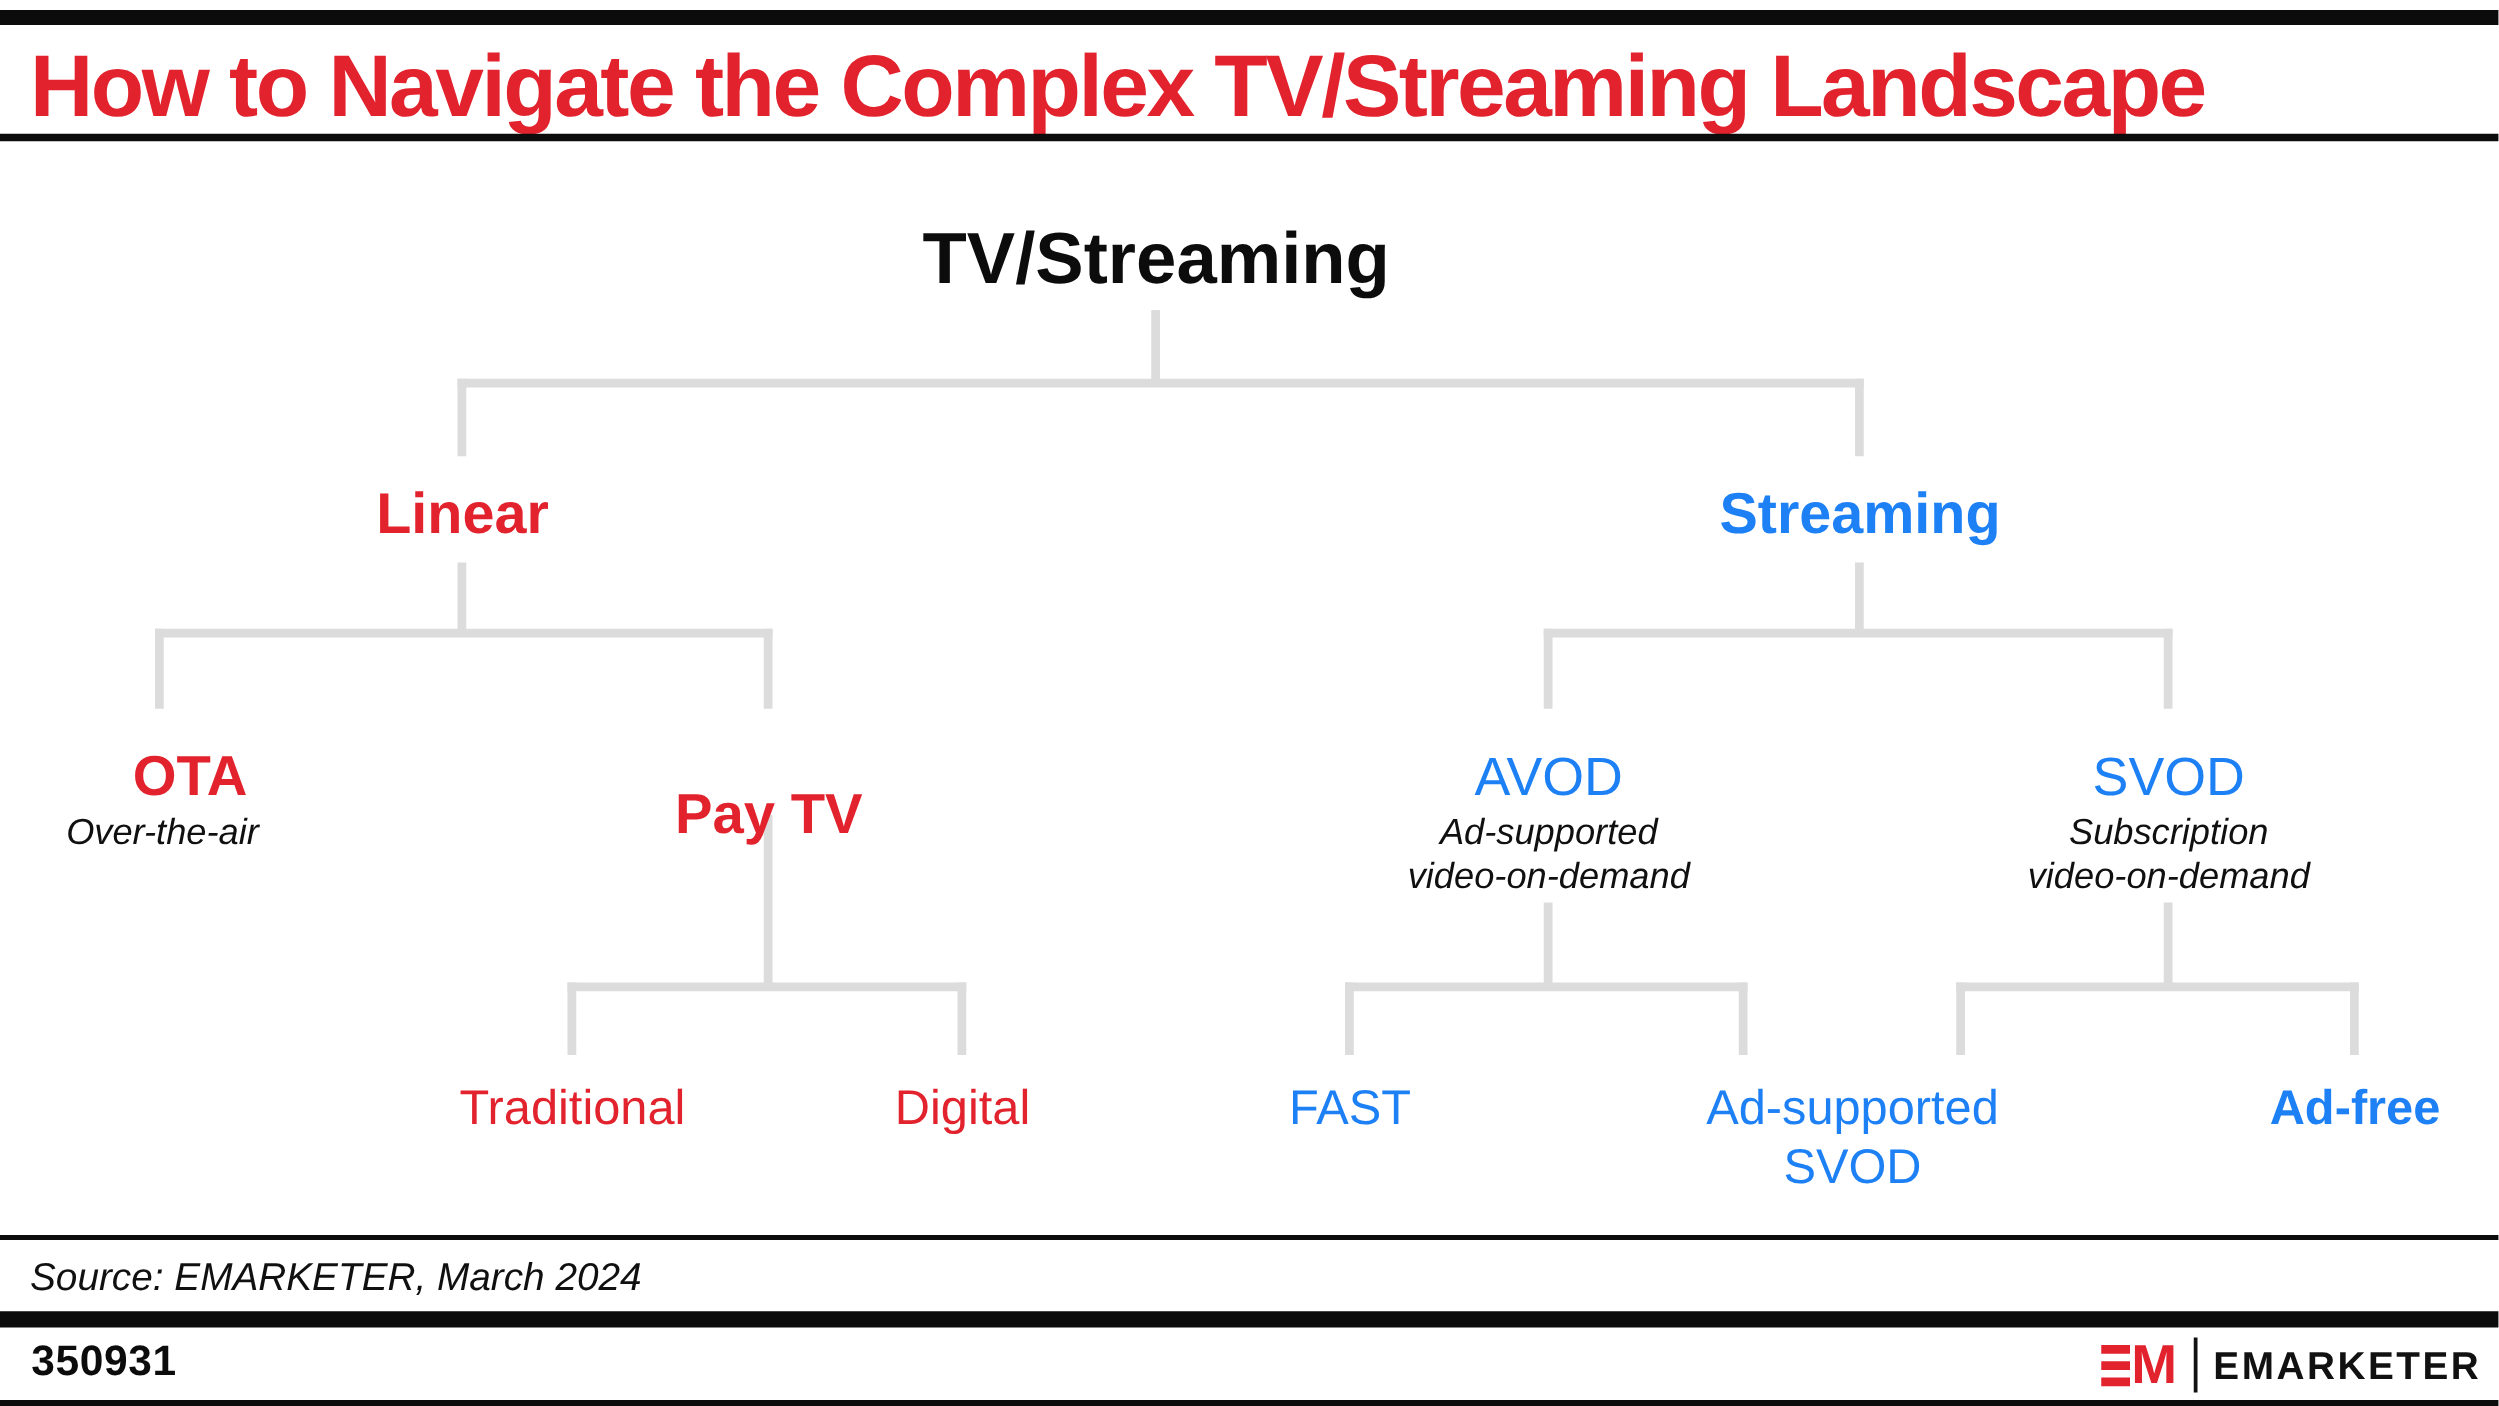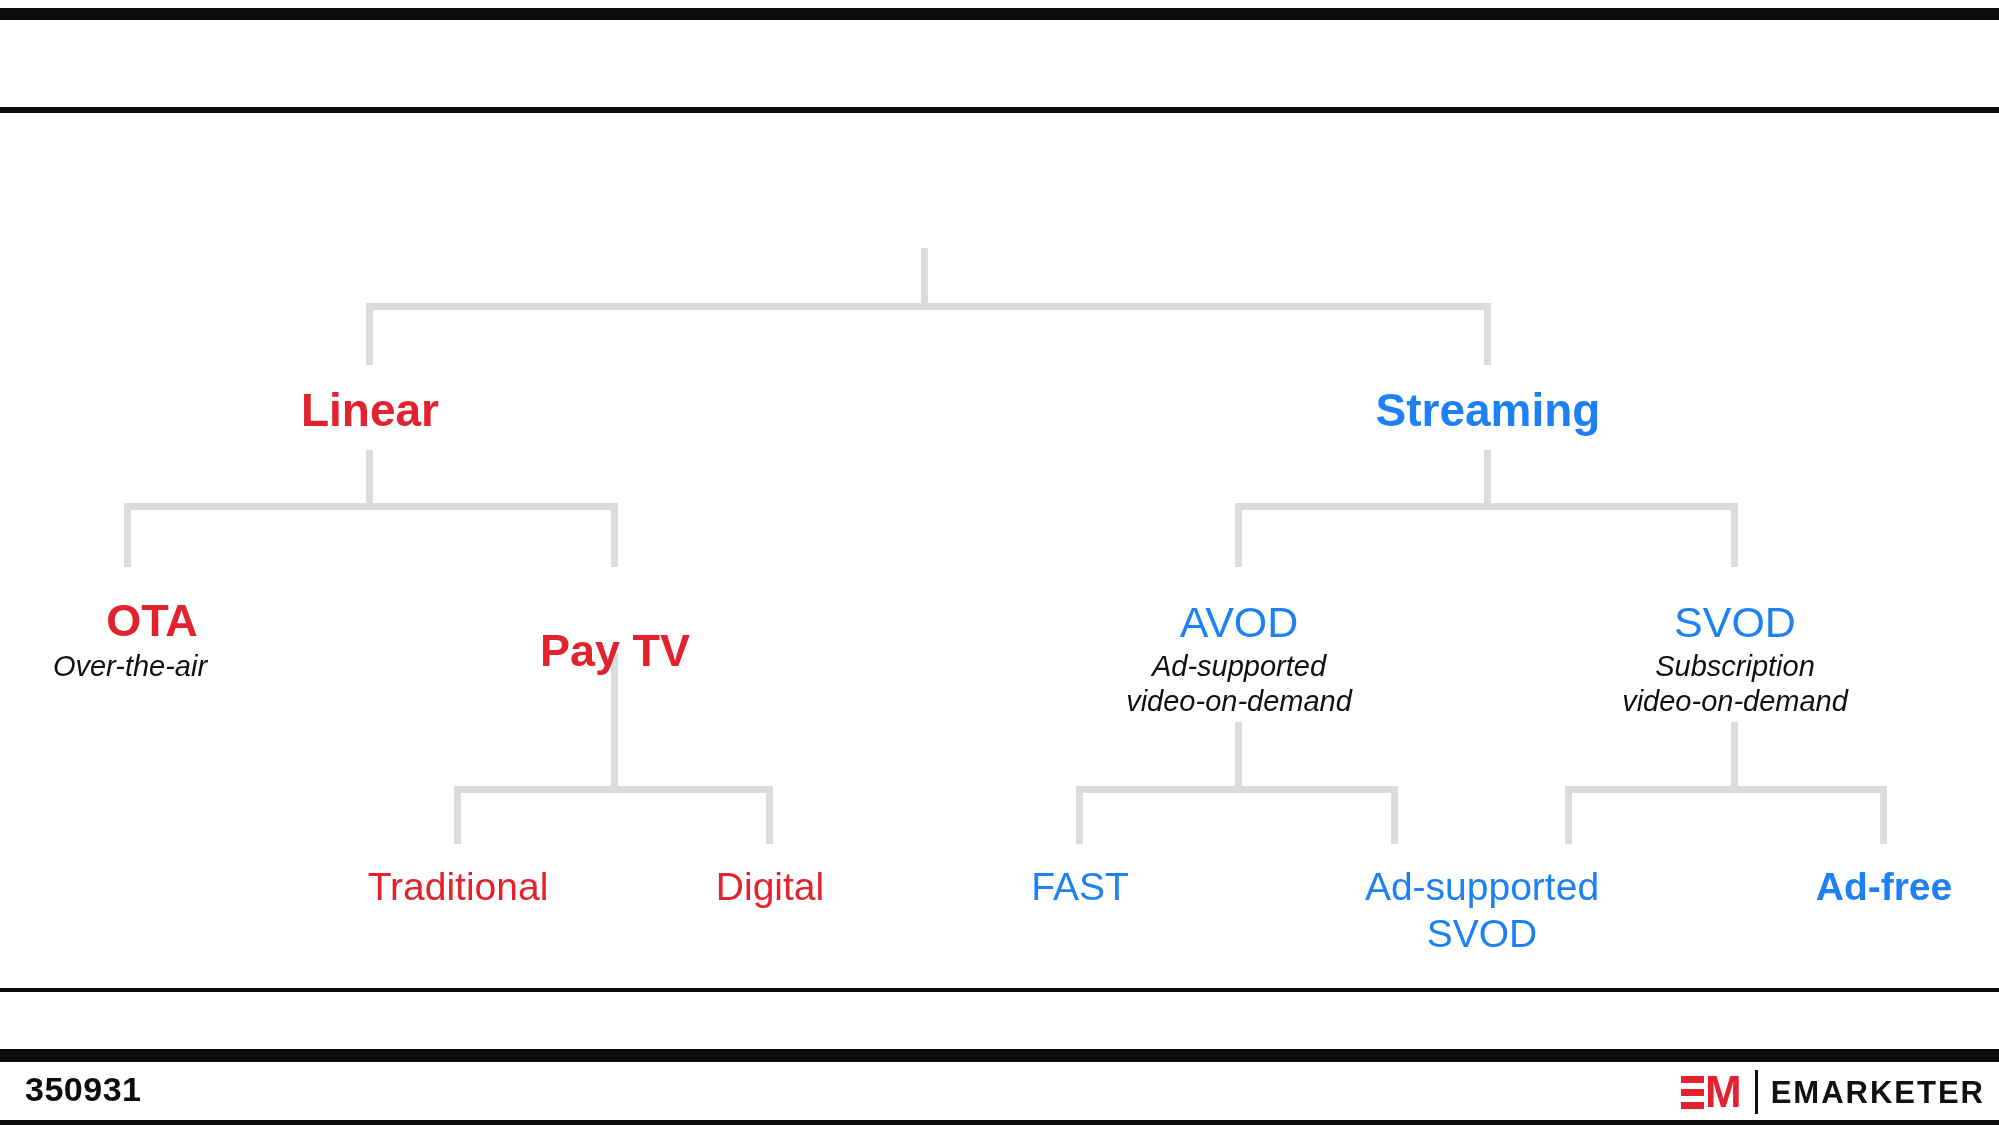--- a/index.html
+++ b/index.html
@@ -48,20 +48,21 @@
   .m-glyph{font-size:44px;font-weight:bold;color:#e2232e;line-height:1;letter-spacing:-2px;}
   .logo-divider{width:3px;height:44px;background:#111;margin:0 13px 0 15px;}
   .wordmark{font-size:31px;font-weight:800;color:#111;letter-spacing:2px;line-height:1;}
 </style>
 </head>
 <body>
 
 <div id="stage">
 
   <div class="bar" style="top:8px;height:12px;"></div>
+  <div class="page-title">How to Navigate the Complex TV/Streaming Landscape</div>
   <div class="bar" style="top:107px;height:6px;"></div>
 
   <div class="cn" style="left:921px;top:248px;width:7px;height:57px;"></div>
   <div class="cn" style="left:366px;top:303px;width:1125px;height:7px;"></div>
   <div class="cn" style="left:366px;top:303px;width:7px;height:62px;"></div>
   <div class="cn" style="left:1484px;top:303px;width:7px;height:62px;"></div>
 
   <div class="cn" style="left:366px;top:450px;width:7px;height:56px;"></div>
   <div class="cn" style="left:124px;top:503px;width:494px;height:7px;"></div>
   <div class="cn" style="left:124px;top:503px;width:7px;height:64px;"></div>
@@ -80,20 +81,21 @@
   <div class="cn" style="left:1235px;top:722px;width:7px;height:67px;"></div>
   <div class="cn" style="left:1076px;top:786px;width:322px;height:7px;"></div>
   <div class="cn" style="left:1076px;top:786px;width:7px;height:58px;"></div>
   <div class="cn" style="left:1391px;top:786px;width:7px;height:58px;"></div>
 
   <div class="cn" style="left:1731px;top:722px;width:7px;height:67px;"></div>
   <div class="cn" style="left:1565px;top:786px;width:322px;height:7px;"></div>
   <div class="cn" style="left:1565px;top:786px;width:7px;height:58px;"></div>
   <div class="cn" style="left:1880px;top:786px;width:7px;height:58px;"></div>
 
+  <div class="node lvl-root" style="left:925px;top:176px;">TV/Streaming</div>
 
   <div class="node lvl2 red" style="left:370px;top:386px;">Linear</div>
   <div class="node lvl2 blue" style="left:1488px;top:386px;">Streaming</div>
 
   <div class="node lvl3-bold red" style="left:112px;top:597px;margin-left:40px;">OTA</div>
   <div class="sub" style="left:130px;top:649px;">Over-the-air</div>
 
   <div class="node lvl3-bold red" style="left:615px;top:627px;">Pay TV</div>
 
   <div class="node lvl3 blue" style="left:1239px;top:599px;">AVOD</div>
@@ -114,20 +116,21 @@
   <div class="node lvl4 blue" style="left:1080px;top:864px;">FAST</div>
 
   <div class="node lvl4 blue" style="left:1482px;top:864px;">
     <span style="display:block;">Ad-supported</span>
     <span style="display:block;">SVOD</span>
   </div>
 
   <div class="node lvl4 blue" style="left:1884px;top:864px;font-weight:bold;">Ad-free</div>
 
   <div class="bar" style="top:988px;height:4px;"></div>
+  <div class="src-line">Source: EMARKETER, March 2024</div>
   <div class="bar" style="top:1049px;height:13px;"></div>
   <div class="chart-id">350931</div>
 
   <div class="logo">
     <span class="em-mark">
       <span class="e-bars">
         <span></span>
         <span></span>
         <span></span>
       </span>

